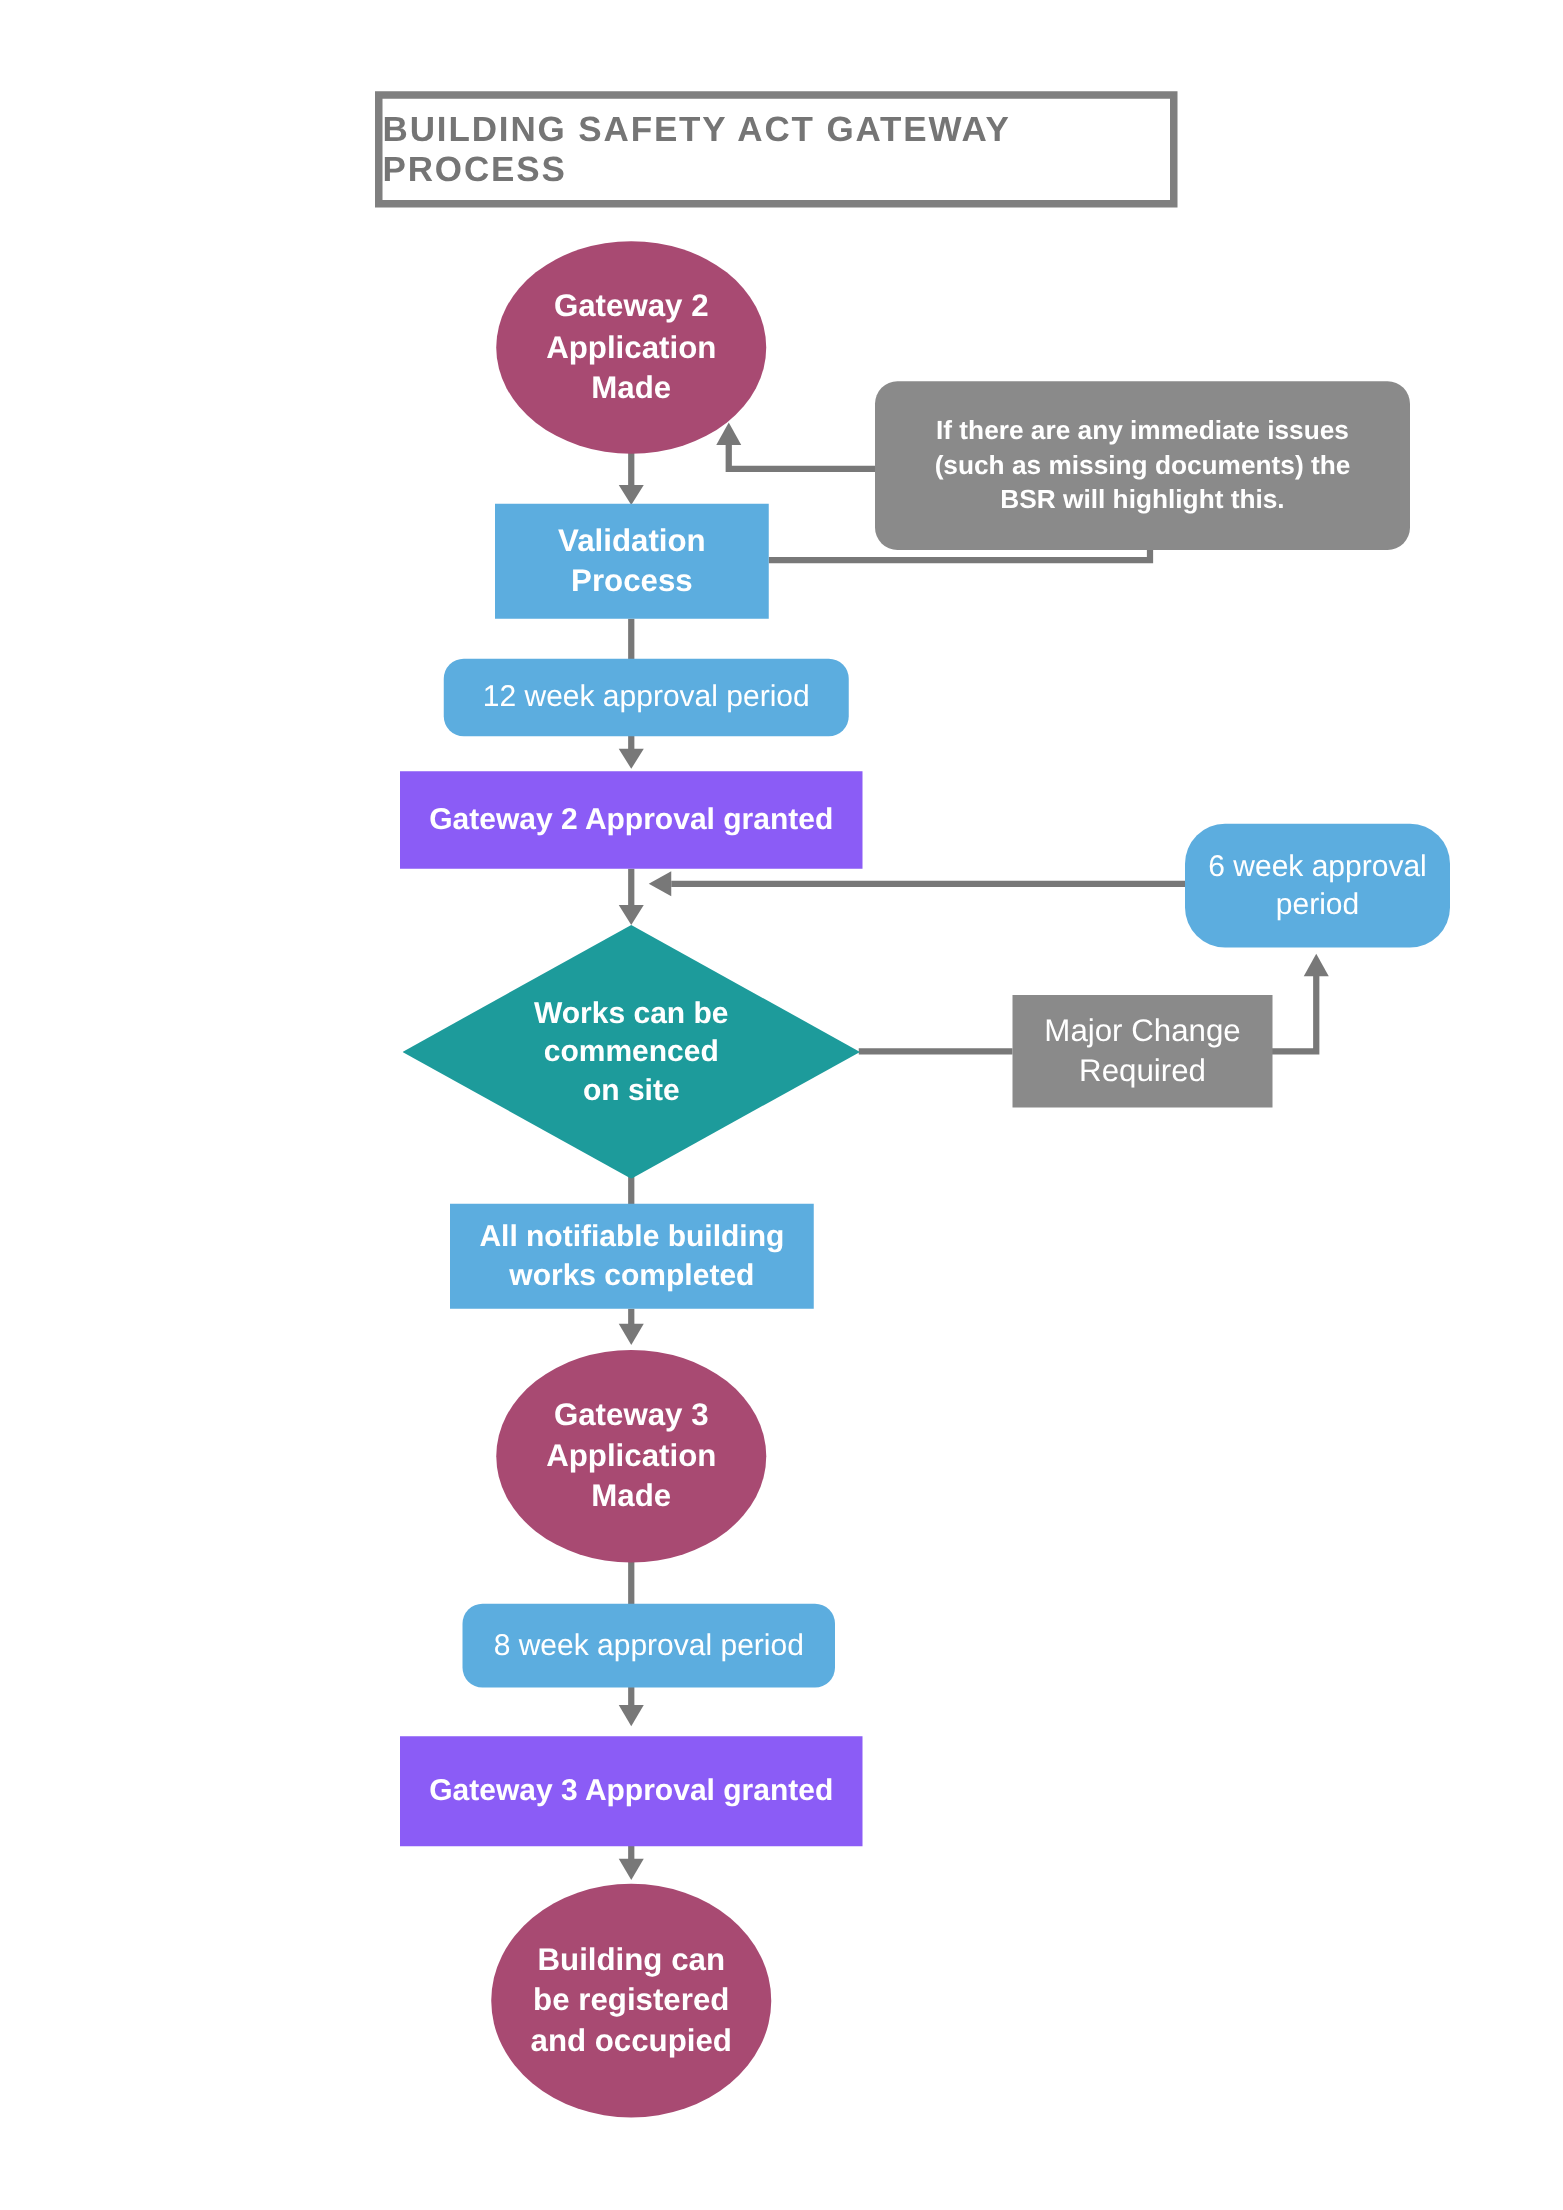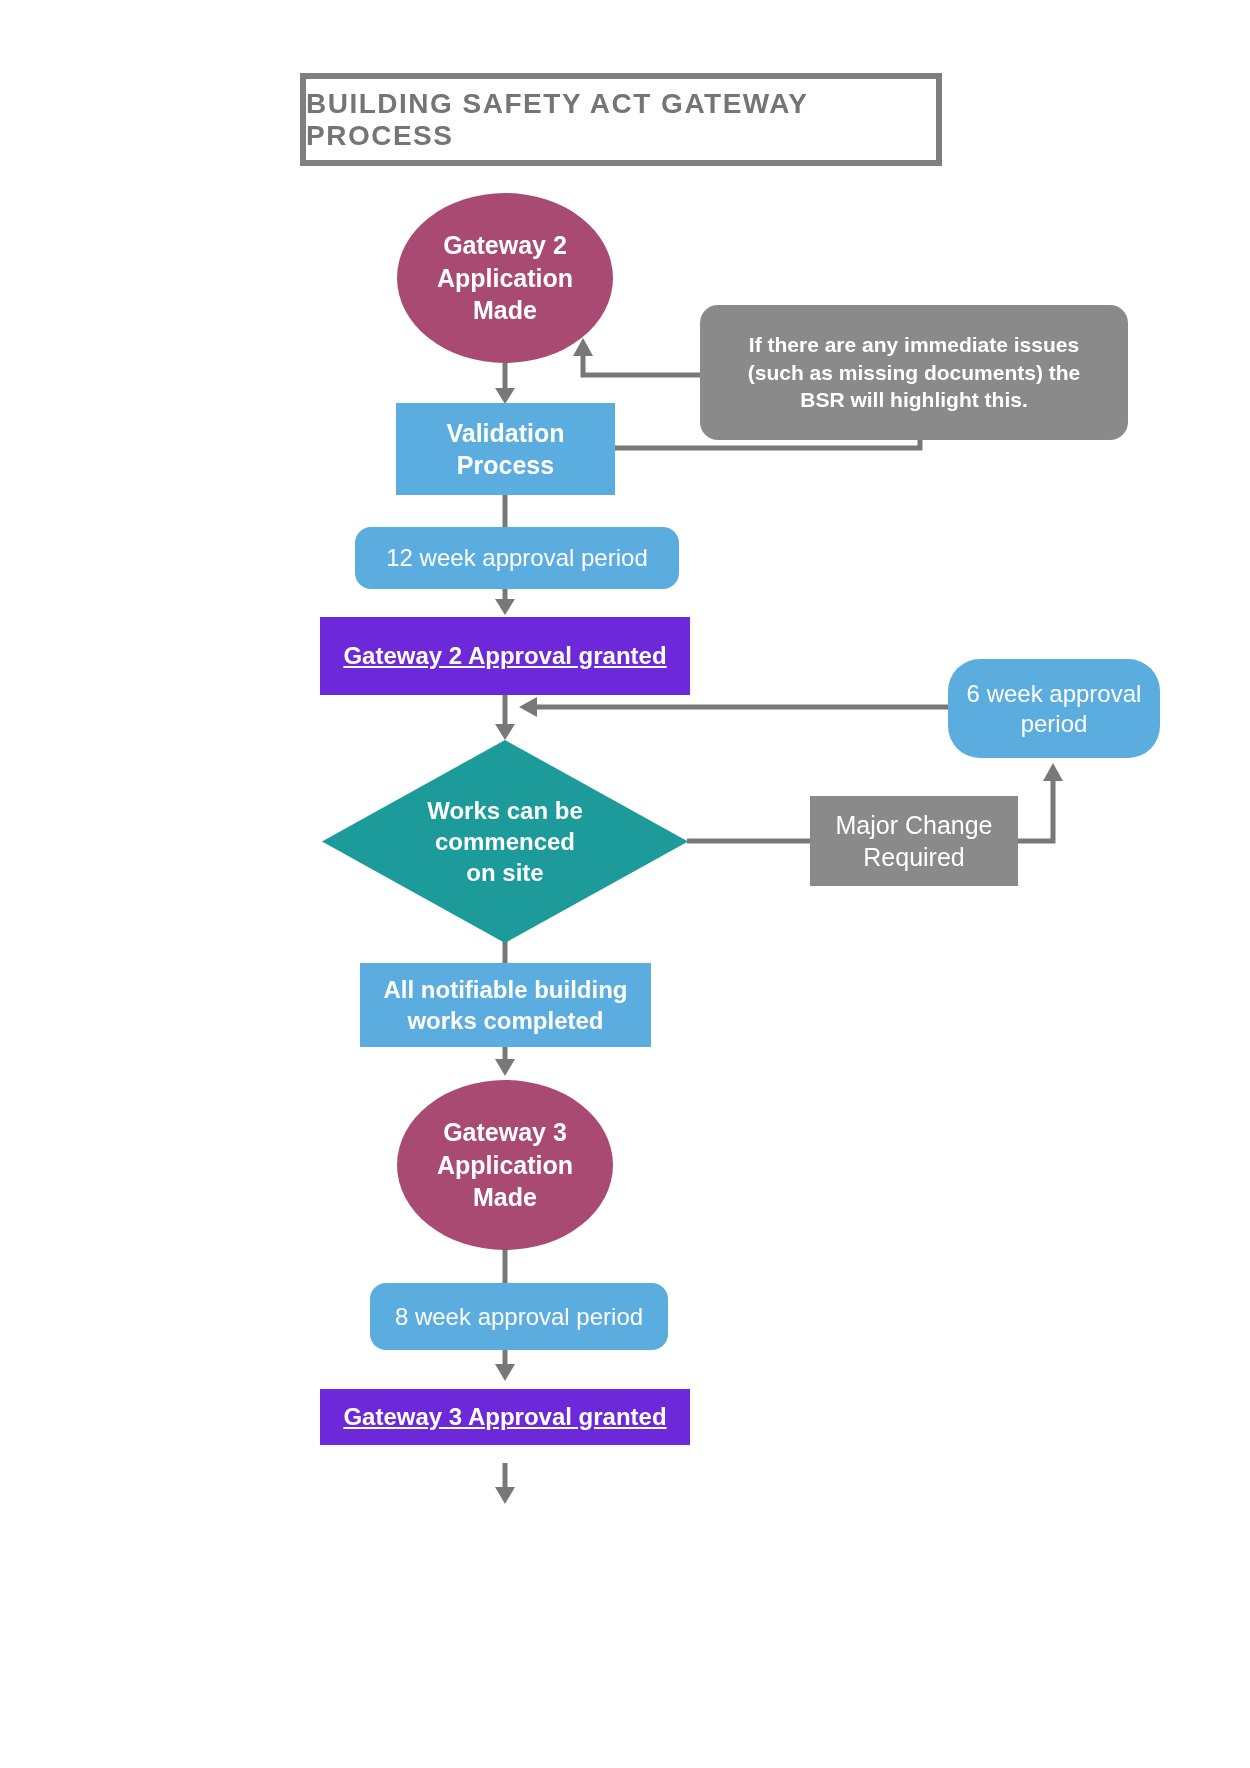--- a/index.html
+++ b/index.html
@@ -6,21 +6,21 @@
   body{font-family:"Liberation Sans","DejaVu Sans",sans-serif;}
   .canvas{position:relative;width:1250px;height:1768px;background:#ffffff;overflow:hidden;}
   .lines{position:absolute;left:0;top:0;z-index:1;}
   .node{position:absolute;z-index:2;display:flex;align-items:center;justify-content:center;
         text-align:center;color:#ffffff;white-space:pre-line;box-sizing:border-box;}
   .titlebox{position:absolute;z-index:2;display:flex;align-items:center;justify-content:center;
         border:6px solid #7f7f7f;color:#757575;font-weight:bold;font-size:28px;letter-spacing:1.5px;
         box-sizing:border-box;background:#ffffff;}
   .ellipse{background:#a84a72;border-radius:50%;font-weight:bold;font-size:25px;line-height:1.3;}
   .bluerect{background:#5caddf;font-weight:bold;font-size:25px;line-height:1.3;}
-  .bluerect-wide{background:#6d28d9;font-weight:bold;font-size:24px;line-height:1.2;white-space:nowrap;text-decoration:underline;}
+  .bluerect-wide{background:#8b5cf6;font-weight:bold;font-size:24px;line-height:1.2;white-space:nowrap;}
   .bluepill{background:#5caddf;border-radius:16px;font-weight:normal;font-size:24px;line-height:1.25;}
   .graybox{background:#8a8a8a;font-weight:normal;font-size:25px;line-height:1.3;}
   .callout{background:#8a8a8a;border-radius:18px;font-weight:bold;font-size:21px;line-height:1.33;}
   .diamond{background:#1d9b9b;clip-path:polygon(50% 0,100% 50%,50% 100%,0 50%);
         font-weight:bold;font-size:24px;line-height:1.3;}
 </style>
 </head>
 <body>
 
 <div class="canvas">
@@ -93,16 +93,19 @@
 
   <div class="node graybox" style="left:810px;top:796px;width:208px;height:90px;">Major Change
 Required</div>
 
   <div class="node ellipse" style="left:397px;top:1080px;width:216px;height:170px;">Gateway 3
 Application
 Made</div>
 
   <div class="node bluepill" style="left:356px;top:1283px;width:298px;height:67px;margin-left:14px;">8 week approval period</div>
 
-  <div class="node bluerect-wide" style="left:320px;top:1389px;width:370px;height:56px;text-align:center;">Gateway 3 Approval granted</div>
+  <div class="node bluerect-wide" style="left:320px;top:1389px;width:370px;height:88px;text-align:center;">Gateway 3 Approval granted</div>
 
+  <div class="node ellipse" style="left:393px;top:1507px;width:224px;height:187px;">Building can
+be registered
+and occupied</div>
 
 </div>
 
 </body></html>

